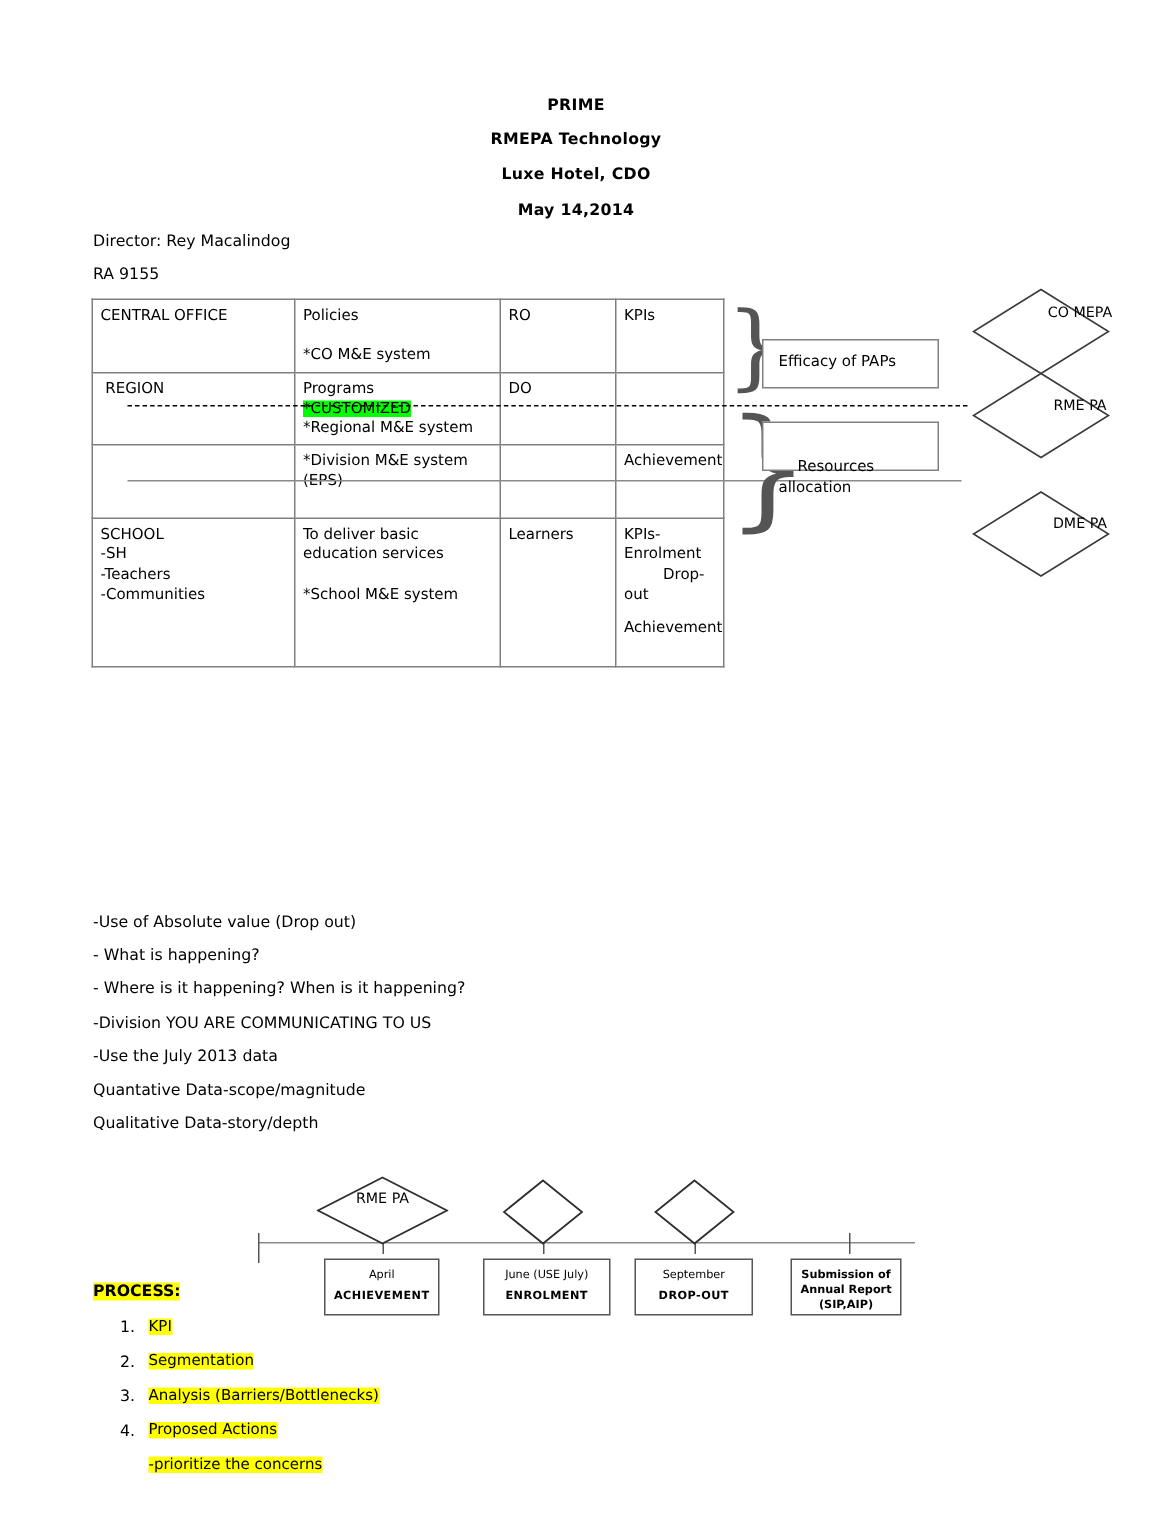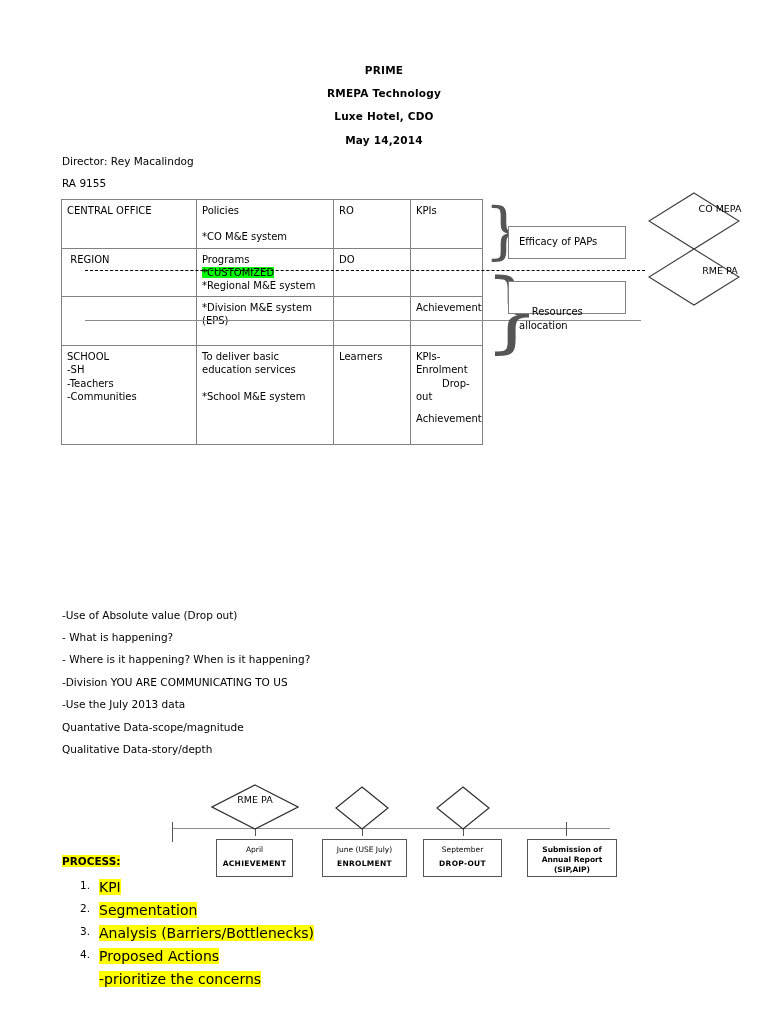--- a/index.html
+++ b/index.html
@@ -166,21 +166,21 @@
   
   .proc-title {
     position: absolute;
     left: 62px;
     top: 855px;
     font-size: 10.5px;
     font-weight: bold;
   }
   .proc-item {
     position: absolute;
-    font-size: 14px;
+    font-size: 10px;
     text-align: right;
   }
   .proc-num {
     position: absolute;
     left: 80px;
     font-size: 10.5px;
   }
   .hl-yellow { background: #ffff00; }
 </style>
 </head>
@@ -277,20 +277,26 @@
     <div class="diamond-label" style="top:11px; padding:0 26px;">CO MEPA</div>
   </div>
 
   <div class="diamond-wrap" style="left:648px; top:248px; width:92px; height:58px;">
     <svg class="diamond-shape" viewBox="0 0 92 58" preserveAspectRatio="none">
       <polygon points="46,1 91,29 46,57 1,29"></polygon>
     </svg>
     <div class="diamond-label" style="top:17px; padding:0 26px;">RME PA</div>
   </div>
 
+  <div class="diamond-wrap" style="left:648px; top:327px; width:92px; height:58px;">
+    <svg class="diamond-shape" viewBox="0 0 92 58" preserveAspectRatio="none">
+      <polygon points="46,1 91,29 46,57 1,29"></polygon>
+    </svg>
+    <div class="diamond-label" style="top:17px; padding:0 26px;">DME PA</div>
+  </div>
 
 
   <div class="note-line" style="top:609px;text-align:center;">-Use of Absolute value (Drop out)</div>
   <div class="note-line" style="top:631px;">- What is happening?</div>
   <div class="note-line" style="top:653px;">- Where is it happening? When is it happening?</div>
   <div class="note-line" style="top:676px;">-Division YOU ARE COMMUNICATING TO US</div>
   <div class="note-line" style="top:698px;">-Use the July 2013 data</div>
   <div class="note-line" style="top:721px;">Quantative Data-scope/magnitude</div>
   <div class="note-line" style="top:743px;">Qualitative Data-story/depth</div>
 
@@ -329,21 +335,21 @@
   <div class="tl-box" style="left:322px; top:839px; width:85px; height:38px;">
     <span class="b-top">June (USE July)</span>
     <span class="b-bot">ENROLMENT</span>
   </div>
 
   <div class="tl-box" style="left:423px; top:839px; width:79px; height:38px;">
     <span class="b-top">September</span>
     <span class="b-bot">DROP-OUT</span>
   </div>
 
-  <div class="tl-box multi" style="left:527px; top:839px; width:90px; height:38px;">
+  <div class="tl-box multi" style="left:527px; top:839px; width:74px; height:38px;">
     <span class="b-top">Submission of</span>
     <span class="b-top">Annual Report</span>
     <span class="b-top">(SIP,AIP)</span>
   </div>
 
   <div class="proc-title">
     <span class="hl-yellow">PROCESS:</span>
   </div>
 
   <div class="proc-num" style="top:879px;">1.</div>

